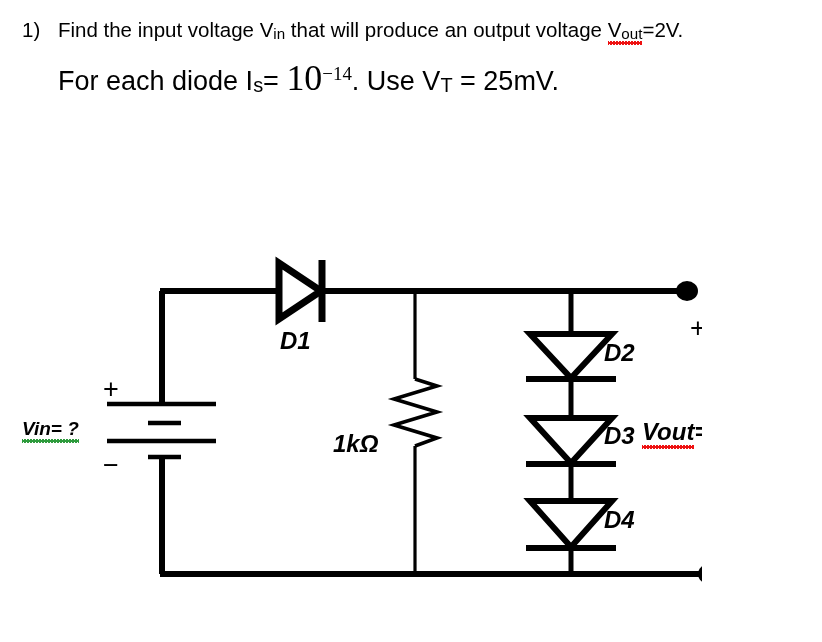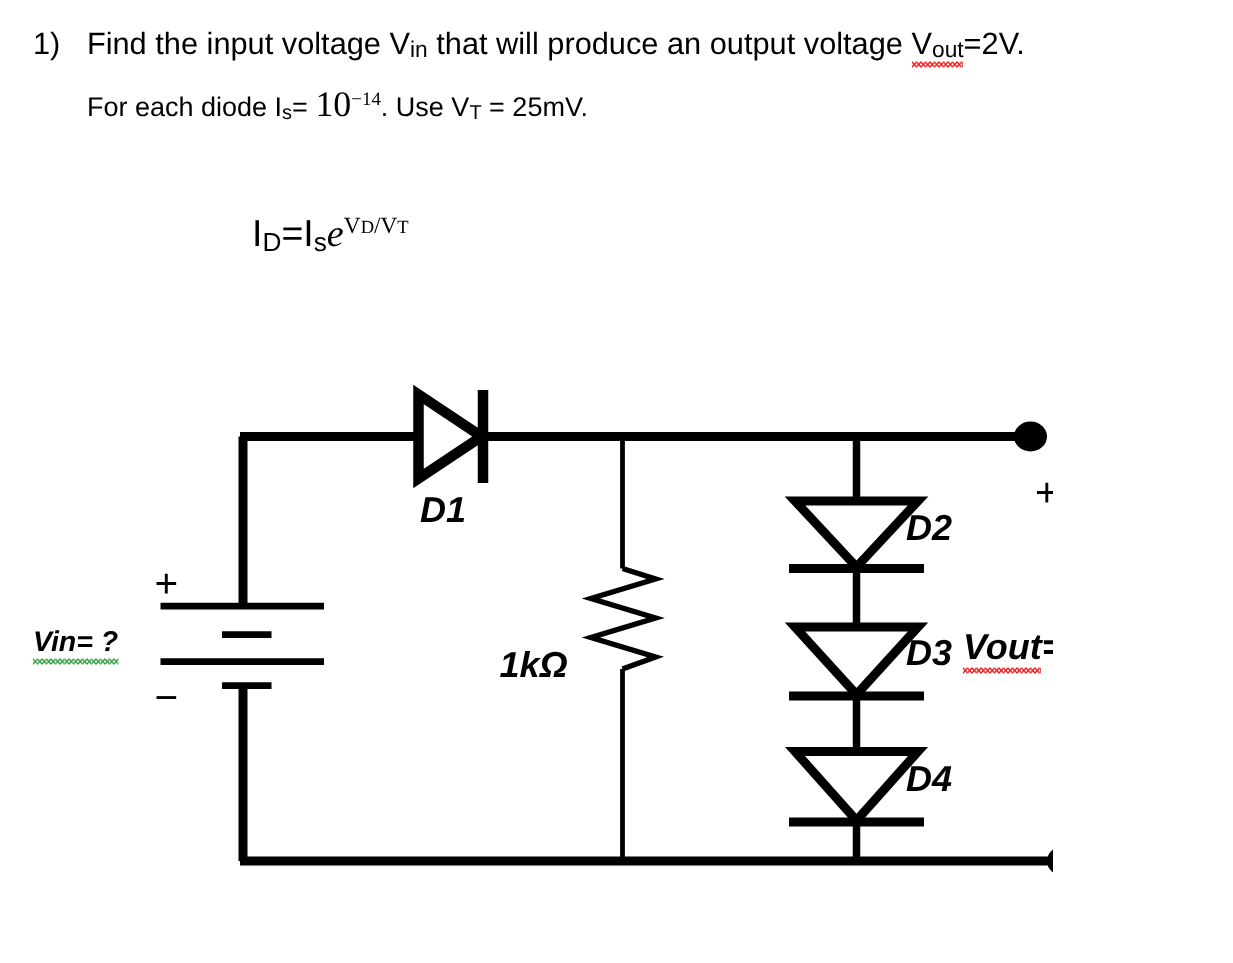--- a/index.html
+++ b/index.html
@@ -18,21 +18,21 @@
   }
 
   
   .qtext {
     position: absolute;
     white-space: nowrap;
     color: #000;
     font-family: "Liberation Sans", sans-serif;
   }
   #line1 { left: 22px;  top: 18px;  font-size: 20.5px; }
-  #line2 { left: 58px;  top: 57px;  font-size: 18px; }
+  #line2 { left: 58px;  top: 57px;  font-size: 27px; }
   #line3 { left: 58px;  top: 103px; font-size: 20.5px; }
 
   .sub  { font-size: 0.74em; vertical-align: baseline; position: relative; top: 2px; }
   .big  { font-family: "Liberation Serif", serif; font-size: 1.33em; }
   .sup  { font-family: "Liberation Serif", serif; font-size: 0.70em; vertical-align: super; }
 
   
   .sq-red, .sq-green { position: relative; display: inline-block; }
   .sq-red::after, .sq-green::after {
     content: "";
@@ -117,23 +117,20 @@
   <div class="qtext" id="line1">
     <span>1)</span>
     <span style="display:inline-block;width:12px"></span><span>Find the input voltage V</span><span class="sub">in</span><span> that will produce an output voltage </span><span class="sq-red"><span>V</span><span class="sub">out</span></span><span>=2V.</span>
   </div>
 
   <div class="qtext" id="line2">
     <span>For each diode I</span><span class="sub">s</span><span>= </span><span class="big">10</span><span class="sup">−14</span><span>. Use V</span><span class="sub">T</span><span> = 25mV.</span>
   </div>
 
 
-  <div class="eq" id="eq1">
-    <span>I</span><span class="sb">D</span><span>=I</span><span class="sb">s</span><span class="ital-e">e</span><span class="expo"><span>V</span><span class="sb2">D</span><span>/V</span><span class="sb2">T</span></span>
-  </div>
 
 
   <svg id="circuit" viewBox="0 0 822 642">
 
     <line x1="160" y1="291" x2="279" y2="291" stroke="#000" stroke-width="6"></line>
 
     <line x1="321" y1="291" x2="687" y2="291" stroke="#000" stroke-width="6"></line>
 
     <line x1="162" y1="291" x2="162" y2="404" stroke="#000" stroke-width="6"></line>
 

